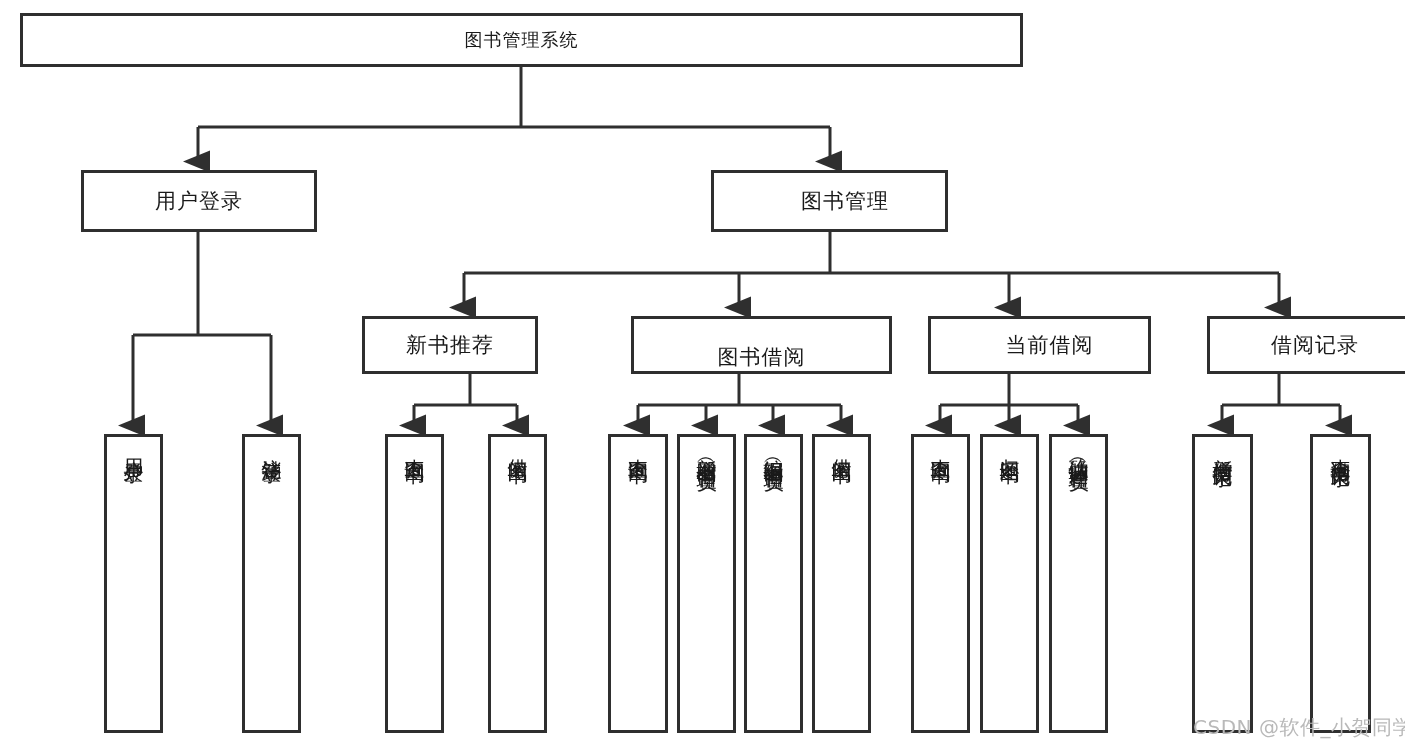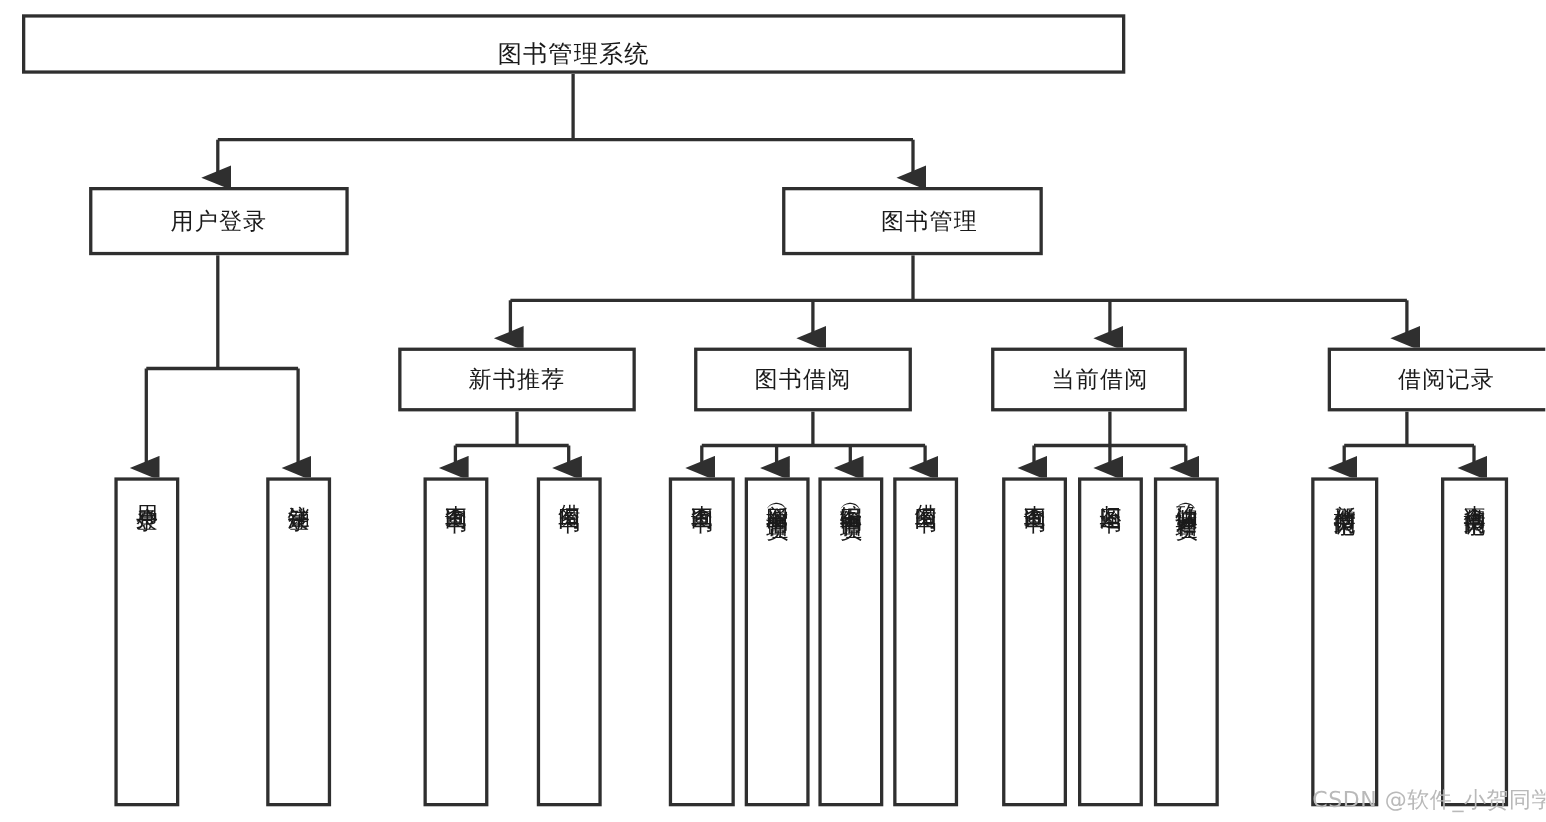--- a/index.html
+++ b/index.html
@@ -1,21 +1,21 @@
 <!DOCTYPE html>
 <html><head>
 <meta charset="utf-8">
 <style>
   html,body{margin:0;padding:0;background:#ffffff;}
   body{font-family:"DejaVu Sans","Liberation Sans",sans-serif;}
   #canvas{position:relative;width:1405px;height:747px;background:#ffffff;overflow:hidden;}
   .node{position:absolute;box-sizing:border-box;border:3px solid #2f2f2f;background:#ffffff;
         display:flex;align-items:center;justify-content:center;color:#1a1a1a;}
   .node.h{font-size:21px;letter-spacing:1px;}
-  .node.root{font-size:22px;letter-spacing:1px;align-items:flex-end;}
+  .node.root{font-size:18px;letter-spacing:1px;}
   .node.leaf{font-size:20px;letter-spacing:1px;padding-top:6px;align-items:flex-start;}
   .node.leaf .vtxt{
      writing-mode:vertical-rl;text-orientation:upright;
      line-height:1.06;letter-spacing:2px;white-space:nowrap;
      display:block;
   }
   svg.wires{position:absolute;left:0;top:0;width:1405px;height:747px;pointer-events:none;}
   .wm{position:absolute;left:1193px;top:714px;font-size:20px;color:#b9b9b9;letter-spacing:.5px;white-space:nowrap;}
 </style>
 </head>
@@ -77,27 +77,27 @@
     <span>图书管理系统</span>
   </div>
 
   <div class="node h" style="left:81px;top:170px;width:236px;height:62px;">
     <span>用户登录</span>
   </div>
   <div class="node h" style="left:711px;top:170px;width:237px;height:62px;padding-left:31px;">
     <span>图书管理</span>
   </div>
 
-  <div class="node h" style="left:362px;top:316px;width:216px;height:58px;">
+  <div class="node h" style="left:362px;top:316px;width:176px;height:58px;">
     <span>新书推荐</span>
   </div>
-  <div class="node h" style="left:631px;top:316px;width:198px;height:58px;">
+  <div class="node h" style="left:631px;top:316px;width:261px;height:58px;align-items:flex-end;">
     <span>图书借阅</span>
   </div>
-  <div class="node h" style="left:901px;top:316px;width:178px;height:58px;padding-left:20px;">
+  <div class="node h" style="left:928px;top:316px;width:223px;height:58px;padding-left:20px;">
     <span>当前借阅</span>
   </div>
   <div class="node h" style="left:1171px;top:316px;width:216px;height:58px;margin-left:36px;">
     <span>借阅记录</span>
   </div>
 
   <div class="node leaf" style="left:104px;top:434px;width:59px;height:299px;">
     <span class="vtxt">用户登录</span>
   </div>
   <div class="node leaf" style="left:242px;top:434px;width:59px;height:299px;">

